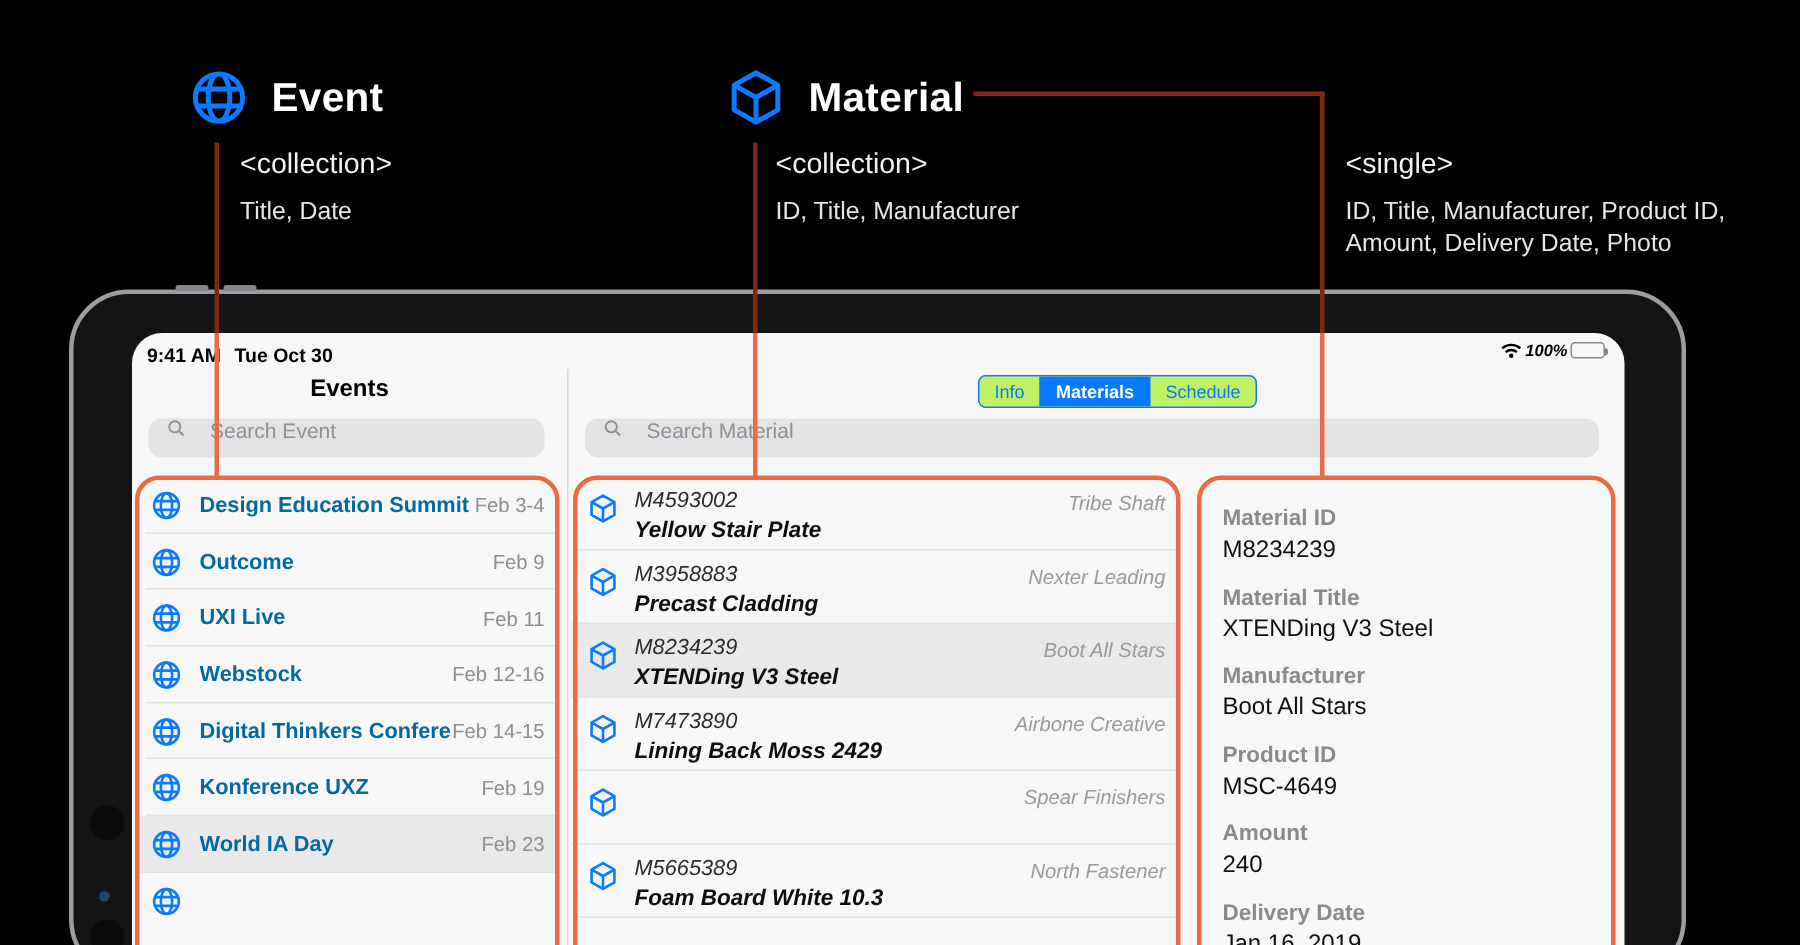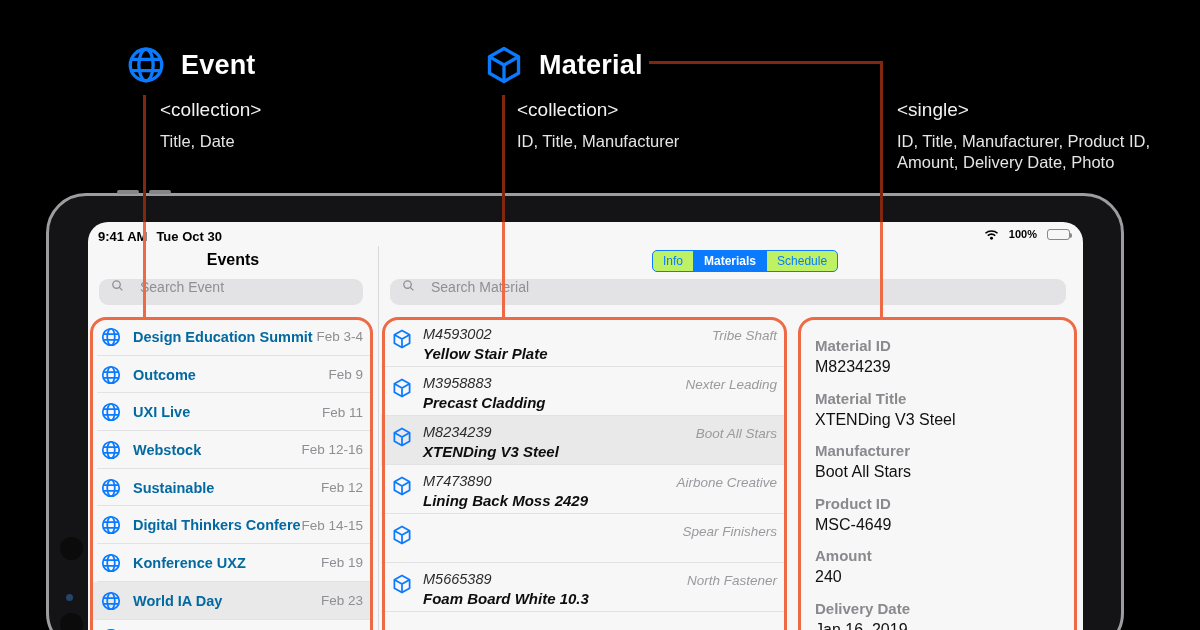--- a/index.html
+++ b/index.html
@@ -24,21 +24,21 @@
   .side-btn { position:absolute; background:#85858a; border-radius:2px; height:4px; top:190px; }
   .cam { position:absolute; border-radius:50%; background:#0b0b0c; }
   .cam-dot { position:absolute; border-radius:50%; background:#24456b; }
 
   .screen { position:absolute; left:88px; top:222px; width:995px; height:412px;
             background:#f7f7f8; border-radius:20px 20px 0 0; overflow:hidden; }
 
   
   .sb-left { position:absolute; left:10px; top:7px; font-size:13px; font-weight:700; color:#000; }
   .sb-left span { margin-right:9px; }
-  .sb-right { position:absolute; right:13px; top:6px; display:flex; align-items:center; gap:10px; }
+  .sb-right { position:absolute; right:13px; top:6px; display:flex; align-items:flex-start; gap:2px;font-style:italic; }
   .sb-batt-label { font-size:11px; font-weight:600; color:#000; }
   .batt { position:relative; width:23px; height:11px; border:1px solid rgba(0,0,0,.45);
           border-radius:3px; padding:1.5px; }
   .batt-fill { width:100%; height:100%; background:#000; border-radius:1.5px; }
   .batt-tip { position:absolute; right:-3px; top:3px; width:2px; height:5px;
               background:rgba(0,0,0,.45); border-radius:0 2px 2px 0; }
 
   
   .vdiv { position:absolute; left:290px; top:24px; bottom:0; width:1px; background:#d9d9db; }
   .events-title { position:absolute; left:0; top:29px; width:290px; text-align:center;
@@ -199,31 +199,20 @@
   <svg class="svg-stroke-blue" viewBox="0 0 24 24" stroke-width="1.9">
     <circle cx="12" cy="12" r="9"></circle>
     <ellipse cx="12" cy="12" rx="4.1" ry="9"></ellipse>
     <path d="M3.7 8.8h16.6M3.7 15.2h16.6"></path>
   </svg>
 </span>
     <span class="etitle">Webstock</span>
     <span class="edate">Feb 12-16</span>
   </div>
 
-  <div class="erow">
-    <span class="icn globe-slot">
-  <svg class="svg-stroke-blue" viewBox="0 0 24 24" stroke-width="1.9">
-    <circle cx="12" cy="12" r="9"></circle>
-    <ellipse cx="12" cy="12" rx="4.1" ry="9"></ellipse>
-    <path d="M3.7 8.8h16.6M3.7 15.2h16.6"></path>
-  </svg>
-</span>
-    <span class="etitle">Sustainable</span>
-    <span class="edate">Feb 12</span>
-  </div>
 
   <div class="erow">
     <span class="icn globe-slot">
   <svg class="svg-stroke-blue" viewBox="0 0 24 24" stroke-width="1.9">
     <circle cx="12" cy="12" r="9"></circle>
     <ellipse cx="12" cy="12" rx="4.1" ry="9"></ellipse>
     <path d="M3.7 8.8h16.6M3.7 15.2h16.6"></path>
   </svg>
 </span>
     <span class="etitle">Digital Thinkers Conference</span>

